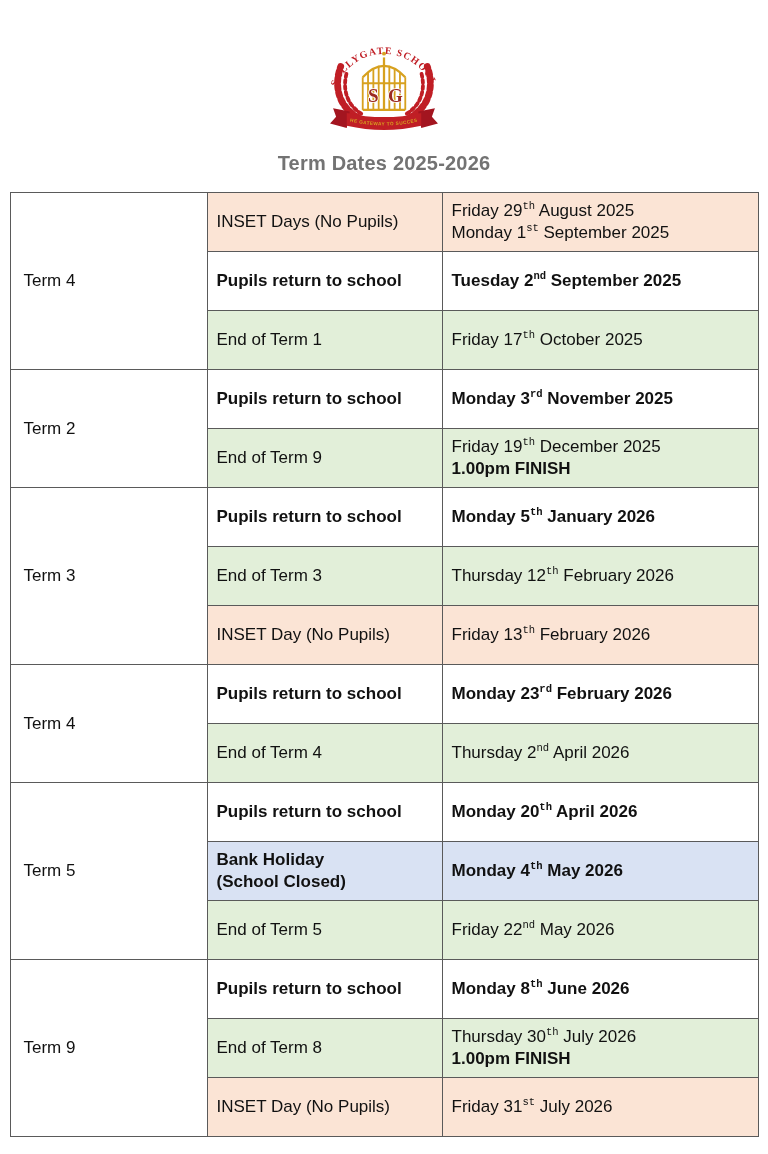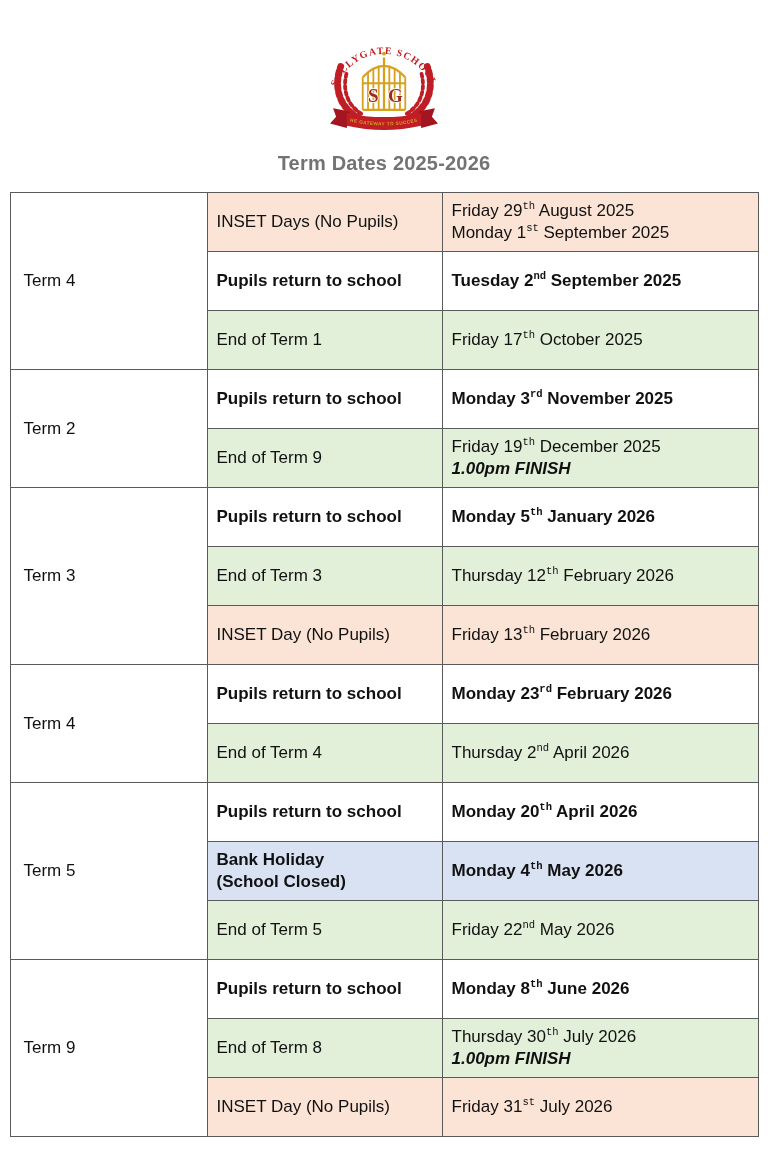--- a/index.html
+++ b/index.html
@@ -27,21 +27,21 @@
     background:#ffffff;
   }
   .term-table tr{ height:59px; }
   td.term-cell{ padding-left:13px; background:#ffffff; }
   td.event-cell{ white-space:pre-line; }
   .bg-inset{ background:var(--c-inset) !important; }
   .bg-return{ background:var(--c-return) !important; }
   .bg-end{ background:var(--c-end) !important; }
   .bg-holiday{ background:var(--c-holiday) !important; }
   .bold{ font-weight:700; }
-  .italic{ font-style:italic; }
+  .italic{ }
   sup{ font-size:62%; line-height:0; vertical-align:super;font-family:Liberation Mono, monospace; }
   .date-line{ }
 </style>
 </head>
 <body>
 
 <div class="header">
   <div class="logo-wrap">
     <svg width="122" height="114" viewBox="0 0 160 150" aria-label="school crest">
       <defs>

